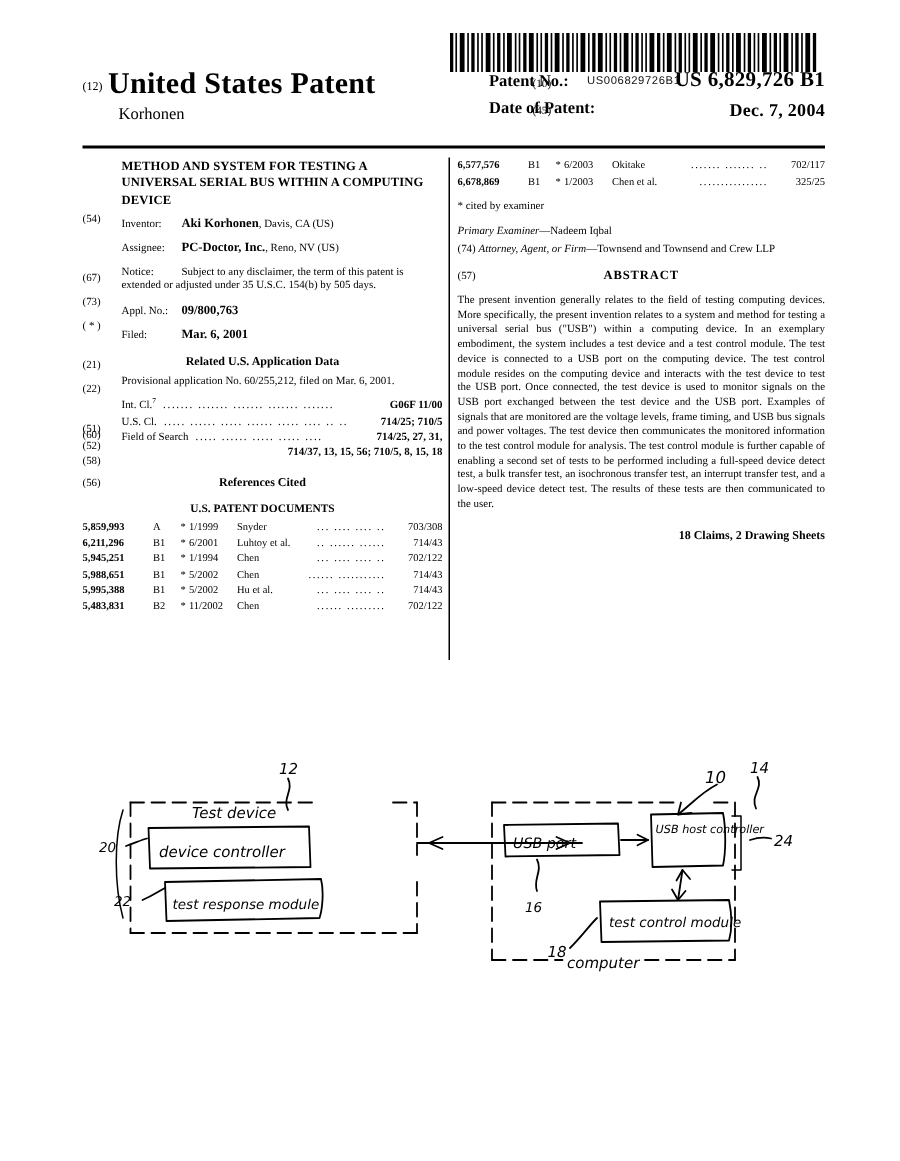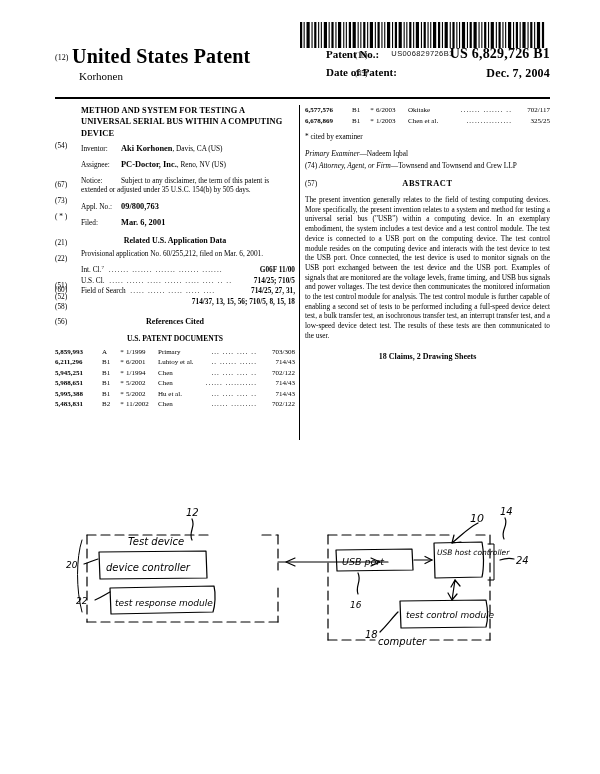--- a/index.html
+++ b/index.html
@@ -97,21 +97,21 @@
   .abs-head .code{position:absolute;left:0;top:0;font-size:7.3px;}
   .abs-head .ttl{
     position:absolute;left:0;right:0;text-align:center;
     font-weight:bold;font-size:8.4px;letter-spacing:.6px;
   }
   .abstract{
     font-size:7.3px;line-height:1.33;text-align:justify;
     text-justify:inter-word;hyphens:auto;
   }
   .claims-line{
-    text-align:center;font-weight:bold;font-size:8px;margin-top:11px;
+    text-align:right;font-weight:bold;font-size:8px;margin-top:11px;
   }
 
   
   .drawing{position:absolute;left:0;top:440px;width:600px;height:334px;}
   .dw{position:absolute;left:0;top:0;}
   .hand{
     font-family:"DejaVu Sans",sans-serif;font-size:9px;
   }
 </style>
 </head>
@@ -285,21 +285,21 @@
     </div>
 
     <div class="centered sm">U.S. PATENT DOCUMENTS</div>
 
     <div class="reftable">
       <div class="refrow">
         <span class="r-num">5,859,993</span>
         <span class="r-kind">A</span>
         <span class="r-star">*</span>
         <span class="r-date">1/1999</span>
-        <span class="r-name">Primary</span>
+        <span class="r-name">Snyder</span>
         <span class="r-lead">... .... .... ..</span>
         <span class="r-cls">703/308</span>
       </div>
       <div class="refrow">
         <span class="r-num">6,211,296</span>
         <span class="r-kind">B1</span>
         <span class="r-star">*</span>
         <span class="r-date">6/2001</span>
         <span class="r-name">Luhtoy et al.</span>
         <span class="r-lead">.. ...... ......</span>

